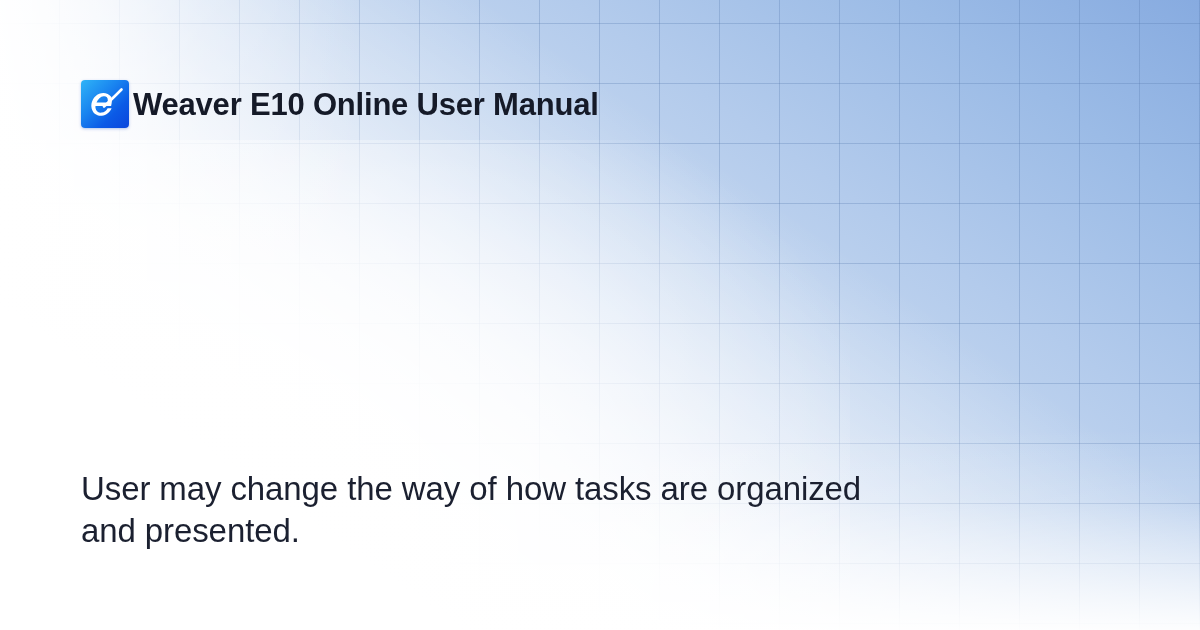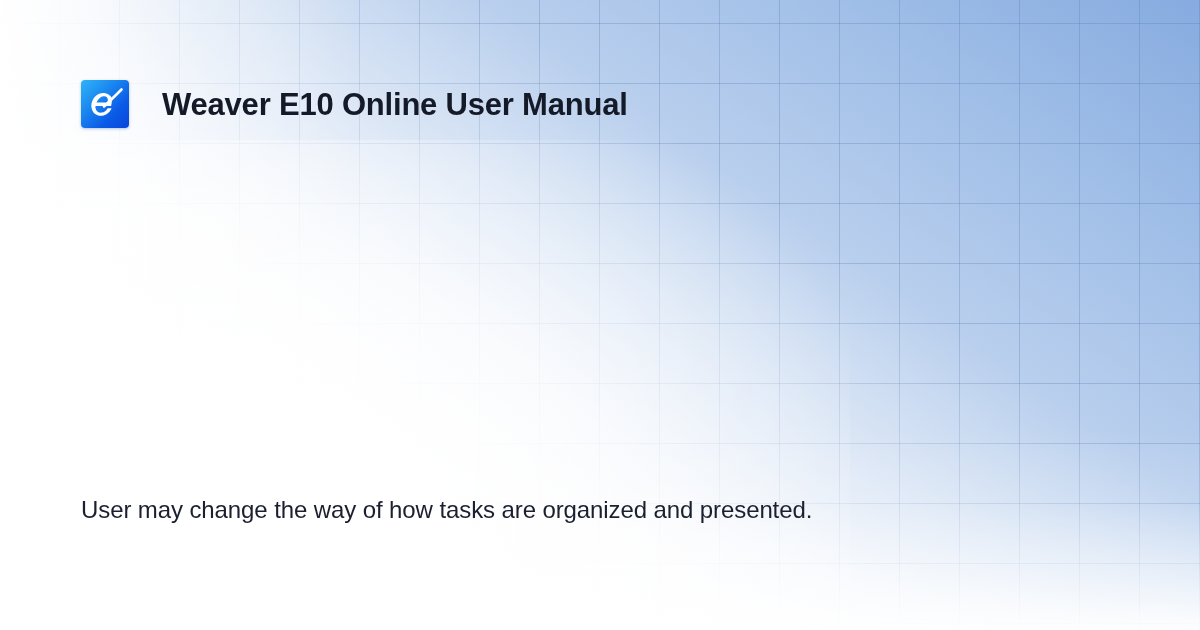--- a/index.html
+++ b/index.html
@@ -107,21 +107,21 @@
     inset:0;
   }
 
   
   .brand {
     position:absolute;
     left:81px;
     top:80px;
     display:flex;
     align-items:center;
-    gap:33px;
+    gap:4px;
     justify-content:center;
   }
 
   .brand-logo {
     width:48px;
     height:48px;
     border-radius:4px;
     background:linear-gradient(135deg, #2fb4f7 0%, #1a86f0 38%, #0b5ae6 70%, #0a46dc 100%);
     position:relative;
     flex:none;
@@ -156,23 +156,23 @@
     color:#0b4cbd;
     letter-spacing:-3px;
     line-height:1;
     white-space:nowrap;
   }
 
   
   .subhead {
     position:absolute;
     left:81px;
-    top:495px;
+    top:468px;
     width:790px;
-    font-size:24px;
+    font-size:33px;
     font-weight:normal;
     color:#1b2030;
     line-height:1.28;
     letter-spacing:-0.1px;
   }
 </style>
 </head>
 <body>
 
 <div class="og-card">

